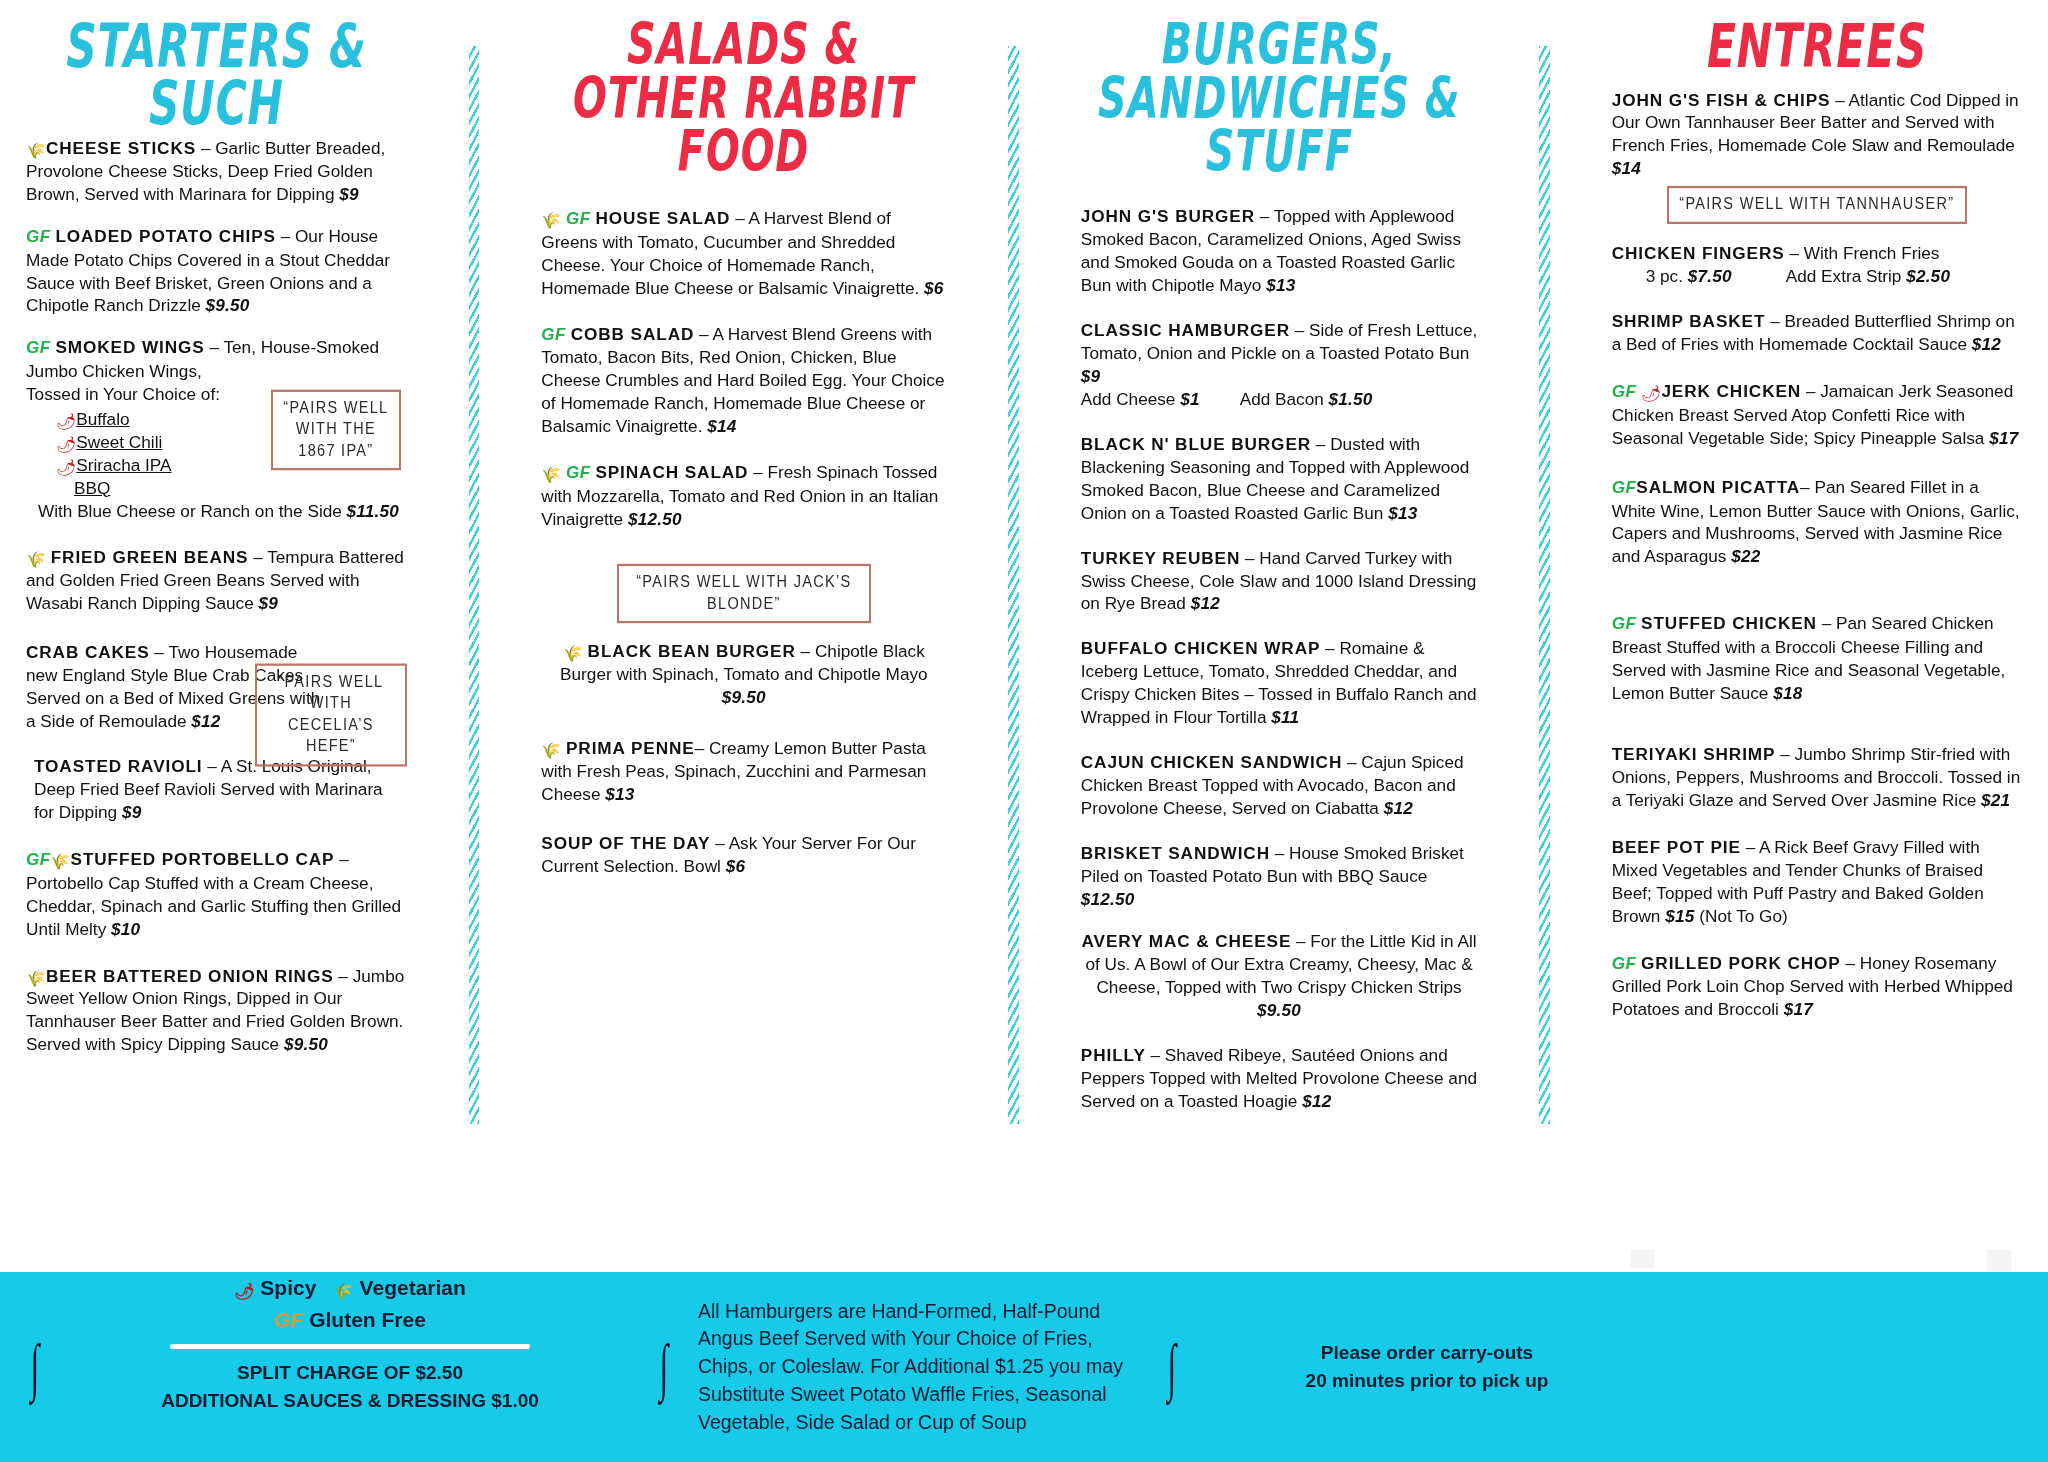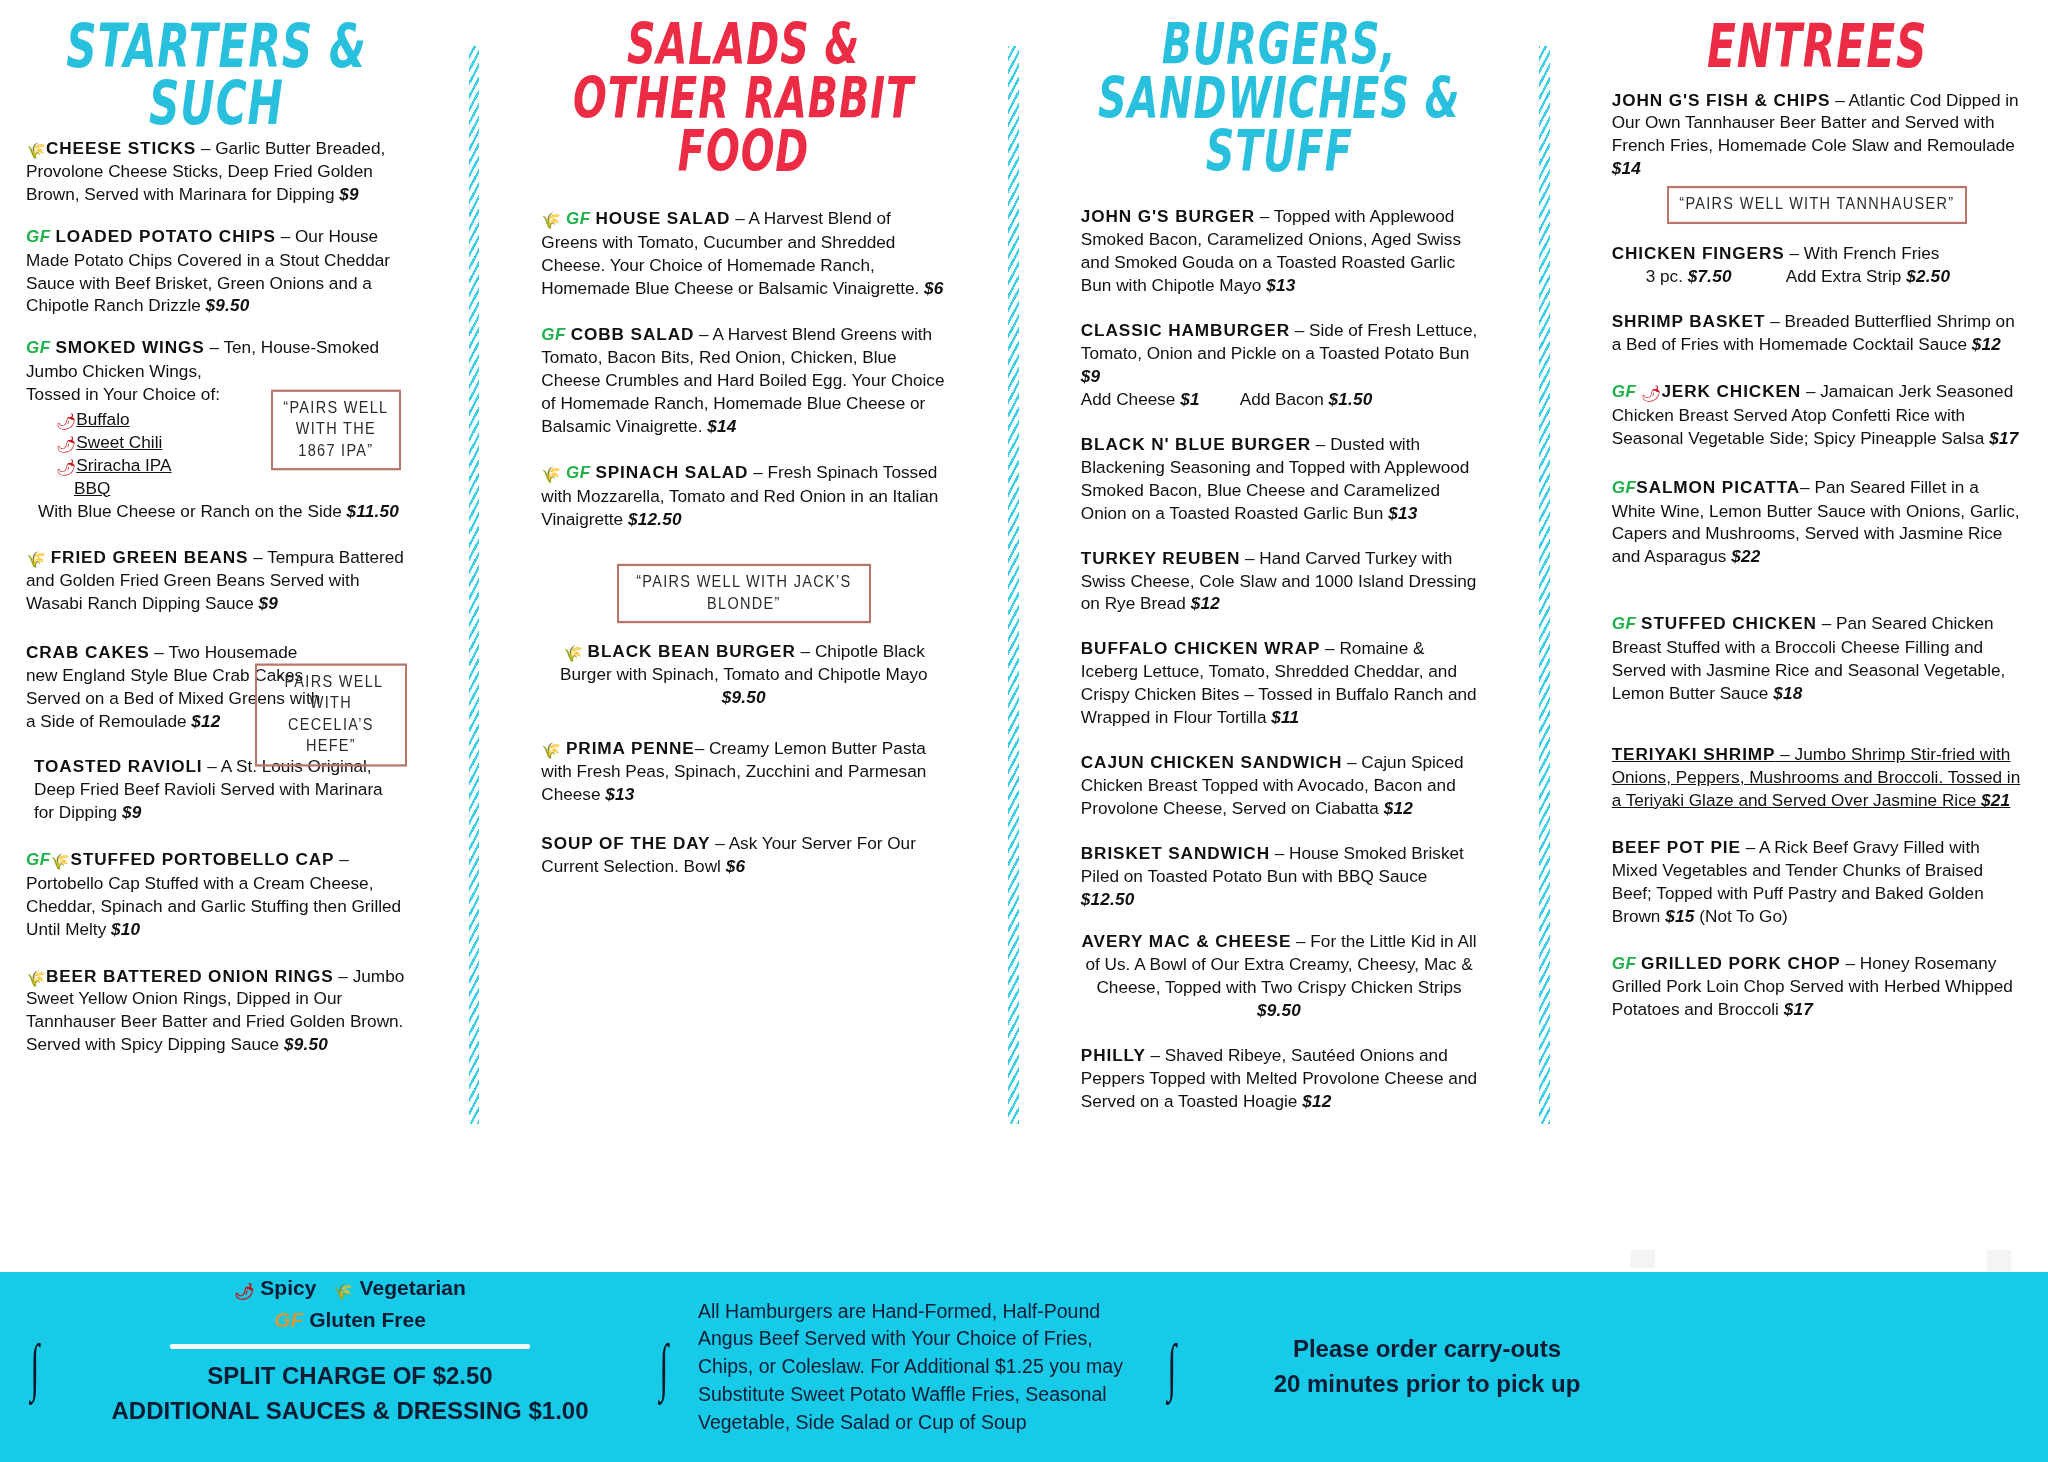--- a/index.html
+++ b/index.html
@@ -170,21 +170,21 @@
     color: #0d1b33;
     text-align: center;
   }
   .fc1 { width: 470px; }
   .fc2 { width: 560px; flex-direction: column; justify-content: flex-start; }
   .fc3 { width: 480px; }
   .fc4 { width: 480px; }
 
   .foot-bold {
     font-weight: 700;
-    font-size: 24px;
+    font-size: 19px;
     line-height: 1.45;
   }
   .foot-plain {
     font-size: 21px;
     line-height: 1.45;
   }
   .foot-para {
     font-size: 19.5px;
     line-height: 1.42;
     text-align: left;
@@ -370,21 +370,21 @@
     </div>
 
     <div class="item" style="margin-top:26px;">
       <span class="gf">GF</span><span class="name">SALMON PICATTA</span><span class="desc">– Pan Seared Fillet in a White Wine, Lemon Butter Sauce with Onions, Garlic, Capers and Mushrooms, Served with Jasmine Rice and Asparagus </span><span class="price">$22</span>
     </div>
 
     <div class="item" style="margin-top:44px;">
       <span class="gf">GF</span> <span class="name">STUFFED CHICKEN</span><span class="desc"> – Pan Seared Chicken Breast Stuffed with a Broccoli Cheese Filling and Served with Jasmine Rice and Seasonal Vegetable, Lemon Butter Sauce </span><span class="price">$18</span>
     </div>
 
-    <div class="item" style="margin-top:38px;text-decoration:underline;">
+    <div class="item" style="margin-top:38px;">
       <span class="name">TERIYAKI SHRIMP</span><span class="desc"> – Jumbo Shrimp Stir-fried with Onions, Peppers, Mushrooms and Broccoli. Tossed in a Teriyaki Glaze and Served Over Jasmine Rice </span><span class="price">$21</span>
     </div>
 
     <div class="item" style="margin-top:24px;">
       <span class="name">BEEF POT PIE</span><span class="desc"> – A Rick Beef Gravy Filled with Mixed Vegetables and Tender Chunks of Braised Beef; Topped with Puff Pastry and Baked Golden Brown </span><span class="price">$15</span><span class="desc"> (Not To Go)</span>
     </div>
 
     <div class="item" style="margin-top:24px;">
       <span class="gf">GF</span> <span class="name">GRILLED PORK CHOP</span><span class="desc"> – Honey Rosemany Grilled Pork Loin Chop Served with Herbed Whipped Potatoes and Broccoli </span><span class="price">$17</span>
     </div>

